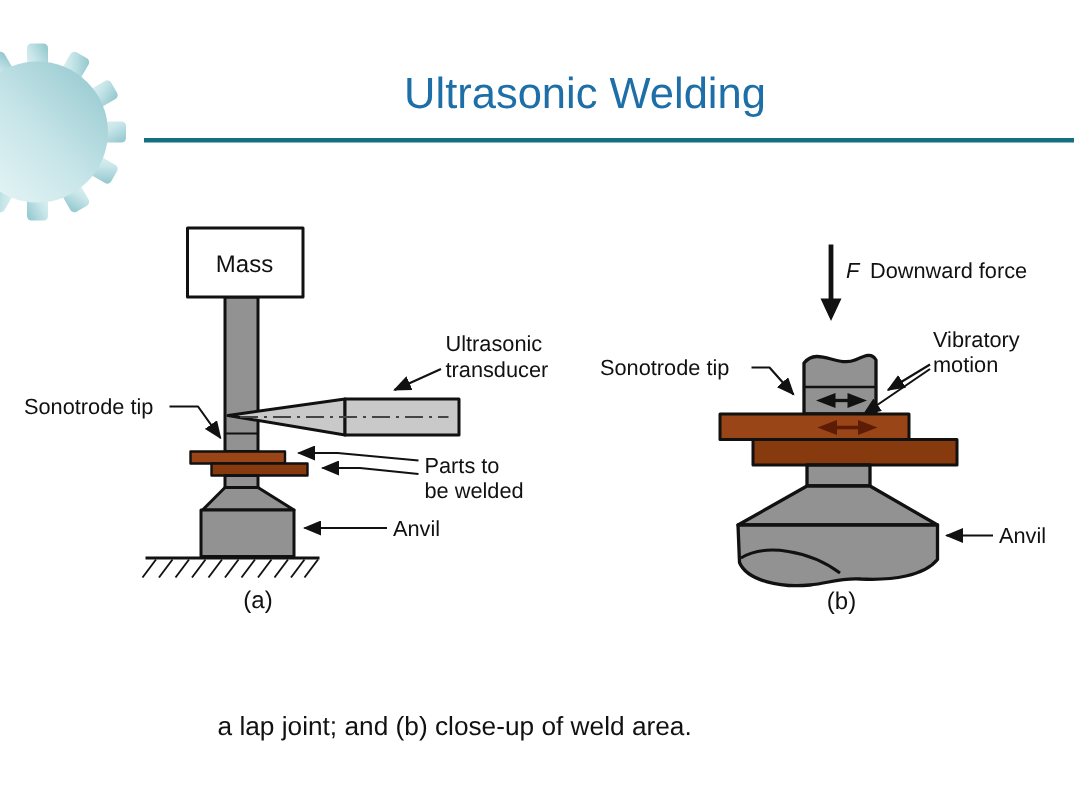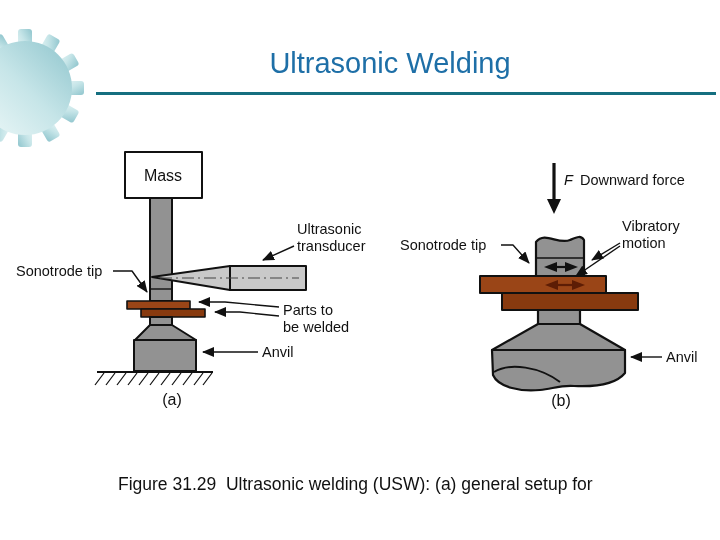--- a/index.html
+++ b/index.html
@@ -158,17 +158,16 @@
       <line x1="620" y1="246" x2="576" y2="276" stroke="#111" stroke-width="1.4" marker-end="url(#arr)"></line>
 
       <text x="666" y="362">Anvil</text>
       <line x1="662" y1="357" x2="631" y2="357" stroke="#111" stroke-width="1.4" marker-end="url(#arr)"></line>
 
       <text class="sub" x="561" y="406" text-anchor="middle">(b)</text>
     </g>
   </svg>
 
   <div class="caption">
-    <div>Figure 31.29  Ultrasonic welding (USW): (a) general setup for</div>
     <div class="cap2">a lap joint; and (b) close-up of weld area.</div>
   </div>
 
 </div>
 
 </body></html>

